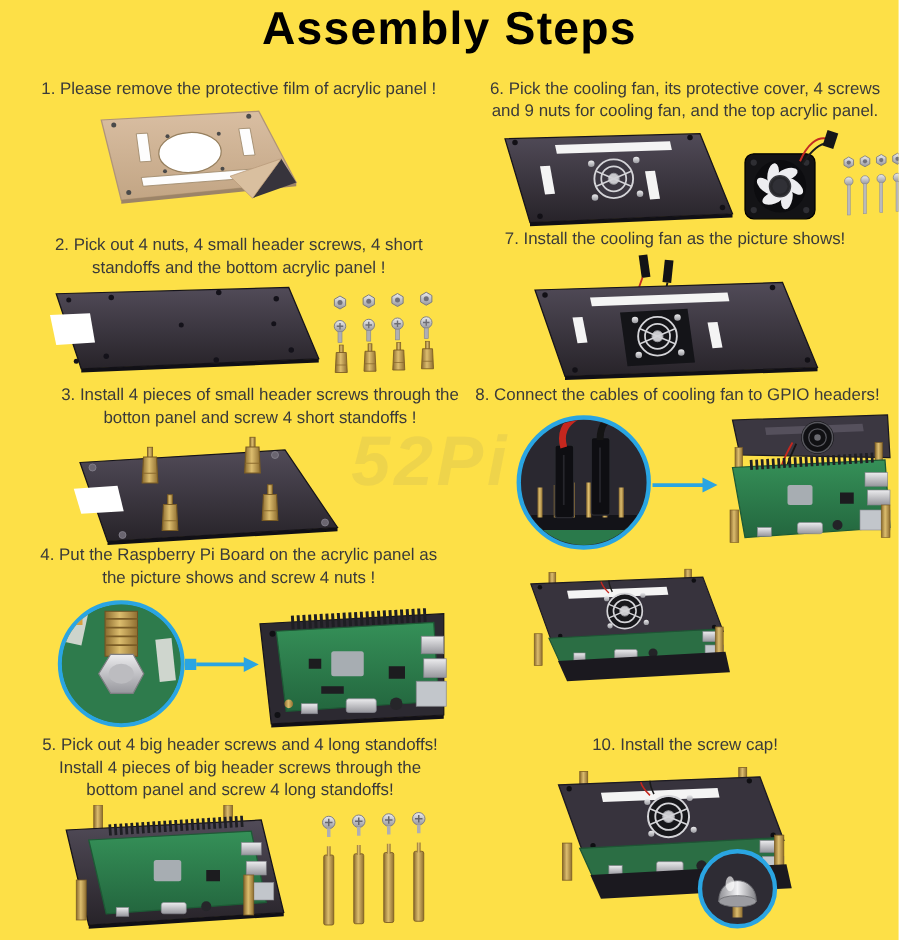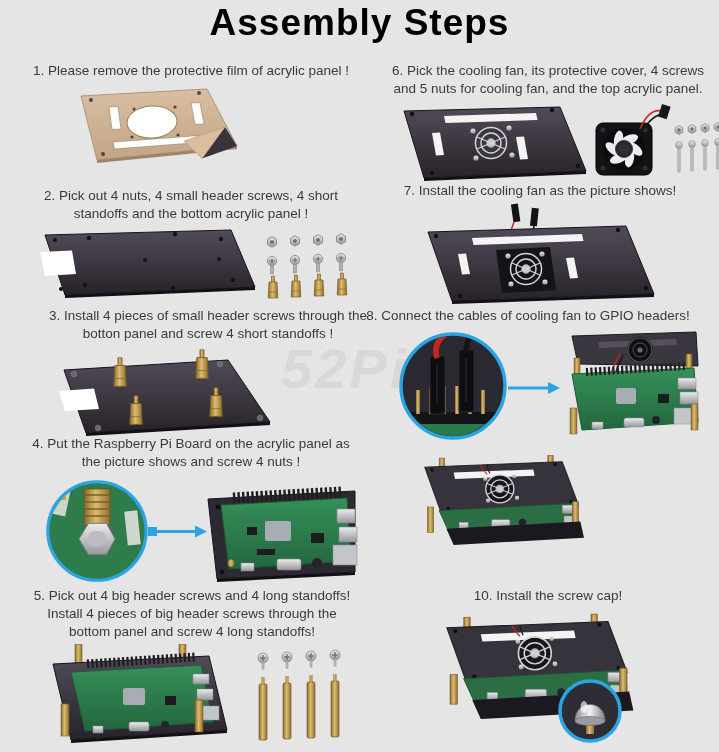--- a/index.html
+++ b/index.html
@@ -1,17 +1,17 @@
 <!DOCTYPE html>
 <html><head>
 <meta charset="utf-8">
 <style>
   * { margin:0; padding:0; box-sizing:border-box; }
   html,body { background:#ffffff; }
-  .page { position:relative; width:719px; height:752px; background:#e5e5e5;
+  .page { position:relative; width:719px; height:752px; background:#fde047;
           font-family:"Liberation Sans", sans-serif; overflow:hidden; }
   .title { position:absolute; top:2px; left:0; width:100%; text-align:center;
            font-size:37px; font-weight:900; letter-spacing:1px; color:#000;
            font-family:"Liberation Sans", sans-serif; }
   .step { position:absolute;text-align:center; }
   .step p { font-size:13.5px; line-height:1.34; color:#3a3a3a; margin:0; }
   .fig { position:relative; }
   .fig svg { display:block; }
   .watermark { position:absolute; left:281px; top:336px; font-size:56px;
                font-weight:bold; font-style:italic; letter-spacing:3px;
@@ -308,21 +308,21 @@
           <rect x="282" y="38" width="8" height="56" rx="1.5" fill="url(#brass)" stroke="#7a5c24" stroke-width="0.7"></rect>
             <rect x="284.5" y="31" width="3" height="8" fill="url(#brass)"></rect>
           <rect x="306" y="37" width="8" height="56" rx="1.5" fill="url(#brass)" stroke="#7a5c24" stroke-width="0.7"></rect>
             <rect x="308.5" y="30" width="3" height="8" fill="url(#brass)"></rect>
         </g>
       </svg>
     </div>
   </section>
 
   <section class="step" style="left:380px; top:62px; width:336px;">
-    <p>6. Pick the cooling fan, its protective cover, 4 screws and 5 nuts for cooling fan, and the top acrylic panel.</p>
+    <p>6. Pick the cooling fan, its protective cover, 4 screws and 9 nuts for cooling fan, and the top acrylic panel.</p>
     <div class="fig" style="margin:5px 0 0 8px;">
       <svg width="335" height="79" viewBox="0 0 335 79">
         <g>
           <polygon points="16,8 172,4 198,68 36,75" fill="url(#panel)" stroke="#16141a"></polygon>
           <polygon points="36,75 198,68 198,71 36,78" fill="#111016"></polygon>
           <polygon points="56,13 148,10 149.5,17 57.5,20" fill="#f4f4f4"></polygon>
           <polygon points="44,30 52,29.5 56,52 48,52.5" fill="#f4f4f4"></polygon>
           <polygon points="128,34 136,33.5 140,56 132,56.5" fill="#f4f4f4"></polygon>
           <circle cx="103" cy="40" r="15" fill="#3b3741"></circle>
           <use href="#sym-grill" x="103" y="40"></use>
@@ -414,21 +414,21 @@
             <circle cx="145" cy="80" r="2.6" fill="url(#silver)"></circle>
           <circle cx="36" cy="34" r="2.2" fill="#121016"></circle>
             <circle cx="218" cy="28" r="2.2" fill="#121016"></circle>
           <circle cx="246" cy="86" r="2.2" fill="#121016"></circle>
             <circle cx="60" cy="94" r="2.2" fill="#121016"></circle>
         </g>
       </svg>
     </div>
   </section>
 
-  <section class="step" style="left:358px; top:307px; width:340px;">
+  <section class="step" style="left:372px; top:307px; width:340px;">
     <p>8. Connect the cables of cooling fan to GPIO headers!</p>
     <div class="fig" style="margin:5px 0 0 0;">
       <svg width="341" height="112" viewBox="0 0 341 112">
         <g>
           <circle cx="95" cy="56" r="52" fill="#2a2830" stroke="#2aa5e2" stroke-width="3.5"></circle>
           <clipPath id="clip8">
               <circle cx="95" cy="56" r="50"></circle>
             </clipPath>
           <g clip-path="url(#clip8)">
             <rect x="43" y="92" width="104" height="16" fill="#2a7a4b"></rect>

